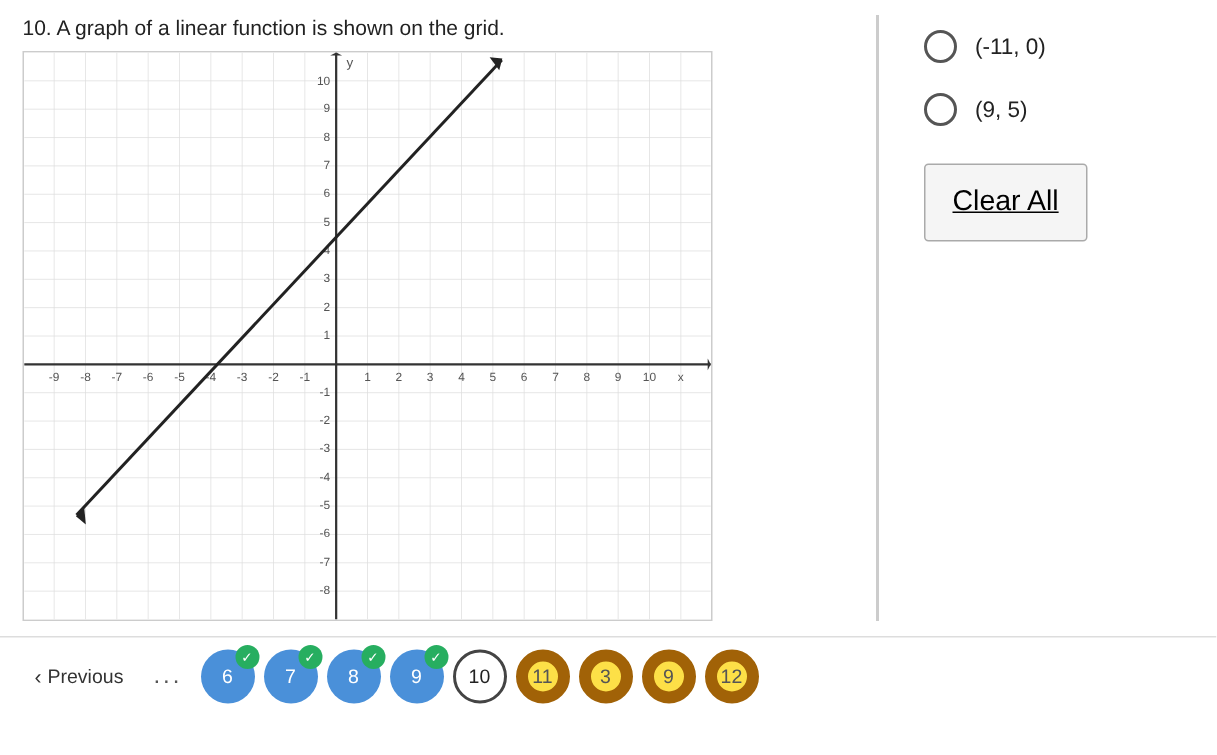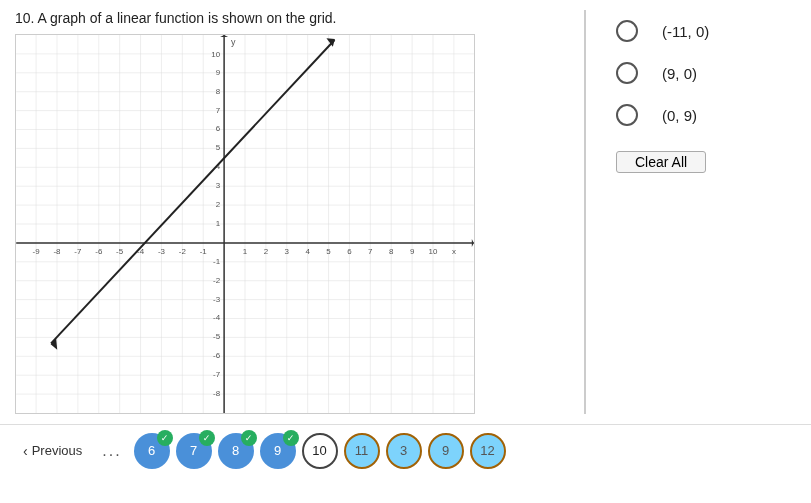--- a/index.html
+++ b/index.html
@@ -49,47 +49,48 @@
       flex-direction: column;
       width: 200px;
       padding-left: 20px;
       padding-top: 10px;
       gap: 20px;
     }
 
     .answer-option {
       display: flex;
       align-items: center;
-      gap: 24px;
+      gap: 12px;
       cursor: pointer;
     }
 
     .radio-circle {
       width: 22px;
       height: 22px;
       border-radius: 50%;
       border: 2px solid #555;
       background: #fff;
       flex-shrink: 0;
     }
 
     .answer-label {
       font-size: 15px;
       color: #222;
     }
 
     .clear-all-btn {
       border: 1px solid #aaa;
       background: #f5f5f5;
-      padding: 2px 18px;
-      font-size: 14px;
+      padding: 14px 18px;
+      font-size: 19px;
       cursor: pointer;
       border-radius: 3px;
       align-self: flex-start;
       margin-top: 5px;
+      text-decoration: underline;
     }
 
     
     .divider {
       width: 2px;
       background: #ccc;
       margin: 0 10px;
       align-self: stretch;
     }
 
@@ -159,22 +160,22 @@
       color: #fff;
     }
 
     .nav-item.active {
       background: #fff;
       border: 2px solid #444;
       color: #222;
     }
 
     .nav-item.inactive {
-      background: #7dd3fc;
-      border: 2px solid #a16207;
+      background: #fde047;
+      border: 8px solid #a16207;
       color: #555;
     }
 
     
     .graph-svg {
       width: 100%;
       height: 100%;
     }
 
     .check-overlay {
@@ -325,25 +326,21 @@
     <div class="divider"></div>
 
     <div class="right-panel">
 
       <div class="answer-option">
         <div class="radio-circle"></div>
         <span class="answer-label">(-11, 0)</span>
       </div>
       <div class="answer-option">
         <div class="radio-circle"></div>
-        <span class="answer-label">(9, 0)</span>
-      </div>
-      <div class="answer-option">
-        <div class="radio-circle"></div>
-        <span class="answer-label">(0, 9)</span>
+        <span class="answer-label">(9, 5)</span>
       </div>
 
       <button class="clear-all-btn">Clear All</button>
     </div>
   </div>
 
   <div class="bottom-bar">
     <button class="prev-btn">
       <span style="font-size:14px;">‹</span>
       <span>Previous</span>

